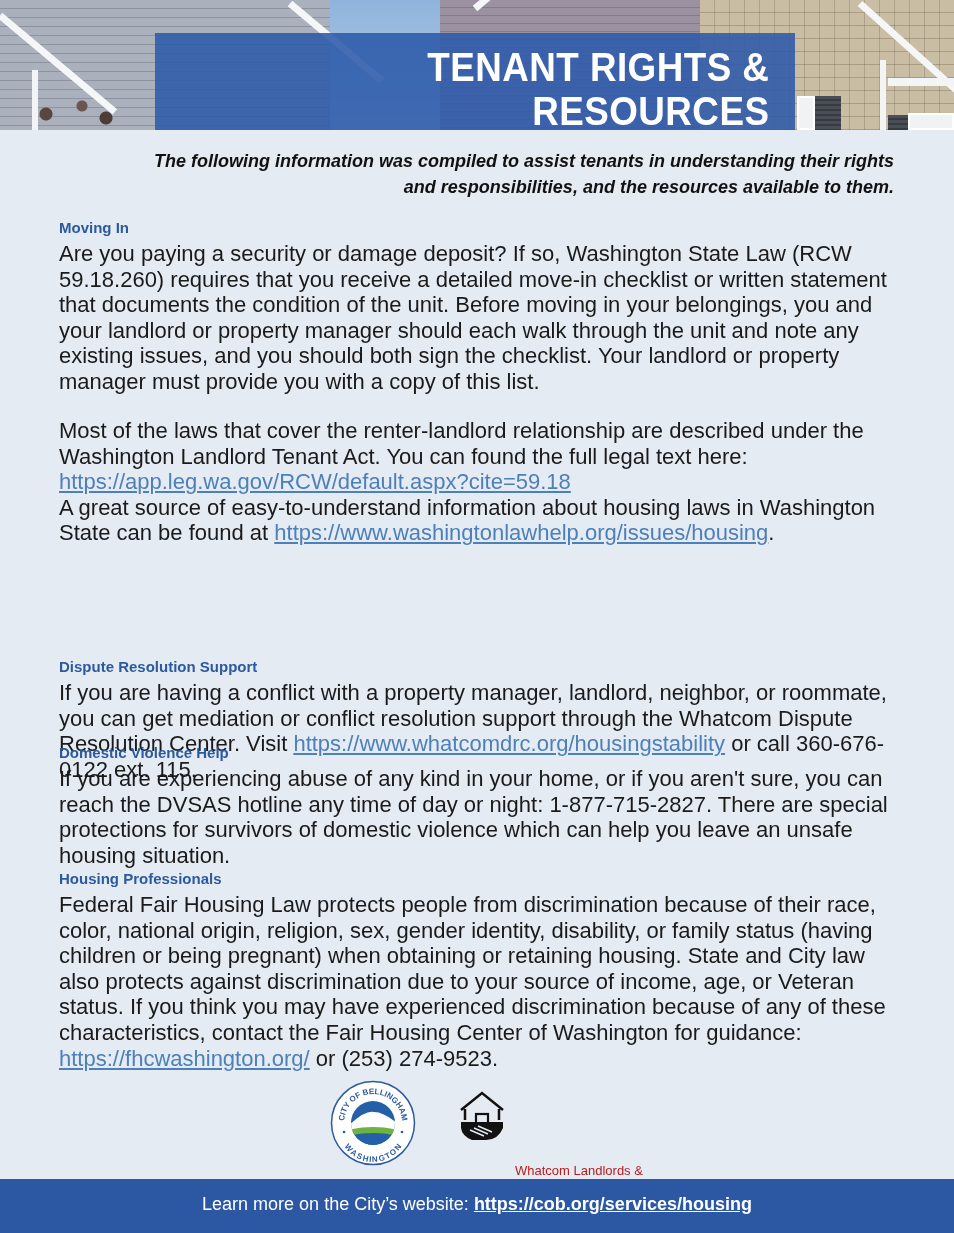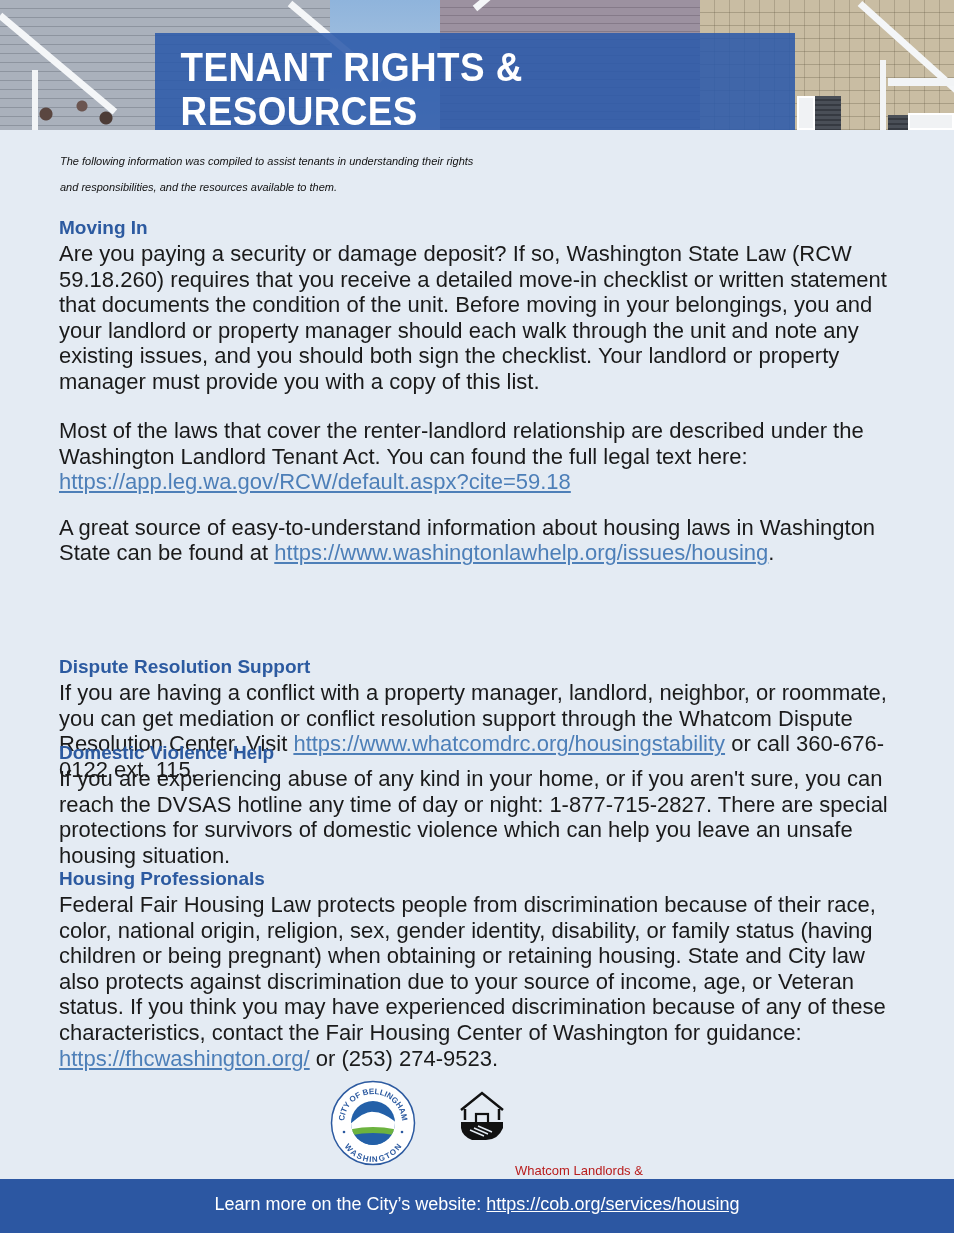--- a/index.html
+++ b/index.html
@@ -30,58 +30,58 @@
   .gutter { position: absolute; background: #f2f4f6; }
   .shrub { position: absolute; left: 10px; top: 90px; width: 120px; height: 40px;
     background: radial-gradient(circle at 30% 60%, #5a4640 0 6px, transparent 7px),
                 radial-gradient(circle at 60% 40%, #6b5550 0 5px, transparent 6px),
                 radial-gradient(circle at 80% 70%, #4d3c37 0 6px, transparent 7px); }
   .shutter { position: absolute; background: repeating-linear-gradient(180deg,#4a4f57 0 3px,#363a41 3px 5px); }
   .window { position: absolute; background: #f0f2f4; border: 2px solid #fff; }
   .title-box {
     position: absolute; left: 155px; top: 33px; width: 640px; height: 97px;
     background: rgba(44, 90, 170, 0.88);
-    text-align: left; color: #fff;
+    text-align: right; color: #fff;
   }
   .title-main {
     font-family: "Liberation Sans", sans-serif;
     font-weight: bold; font-size: 40px; letter-spacing: 0.5px;
     margin-top: 12px; line-height: 44px;
     transform: scaleX(0.92);
   }
   
   .intro {
     position: absolute; top: 148px; left: 60px; width: 834px;
-    text-align: left; font-style: italic; font-weight: normal;
-    font-size: 11px; line-height: 26px; color: #111;
+    text-align: right; font-style: italic; font-weight: bold;
+    font-size: 18px; line-height: 26px; color: #111;
   }
   
   .section { position: absolute; left: 59px; width: 840px; }
   .section h2 {
-    color: #2c5aa0; font-size: 19px; font-weight: bold; line-height: 26px;
+    color: #2c5aa0; font-size: 15px; font-weight: bold; line-height: 26px;
   }
   .section p {
     font-size: 22px; line-height: 25.6px; color: #1a1a1a;
   }
-  .section p + p { margin-top: 20px; }
+  .section p + p { }
   a.link { color: #4d7fb8; }
   
   .logo-cob { position: absolute; left: 330px; top: 1080px; width: 86px; height: 86px; }
   .logo-whp { position: absolute; left: 458px; top: 1090px; width: 48px; height: 54px; }
   .whp-text {
     position: absolute; left: 515px; top: 1162px;
     font-size: 13px; line-height: 17px; color: #b91c1c;
   }
   
   .footer {
     position: absolute; left: 0; top: 1179px; width: 954px; height: 54px;
     background: #2c57a2; color: #fff; text-align: center;
     font-size: 18px; line-height: 50px;
   }
-  .footer a { color: #fff; text-decoration: underline; }
+  .footer a { color: #fff; text-decoration: underline; font-weight: bold; }
 </style>
 </head>
 <body>
 
 <div class="banner">
   <div class="house left"></div>
   <div class="house mid"></div>
   <div class="house right"></div>
   <div class="roof" style="left:0;top:12px;width:150px;transform:rotate(40deg);"></div>
   <div class="roof" style="left:290px;top:0;width:120px;transform:rotate(40deg);"></div>

